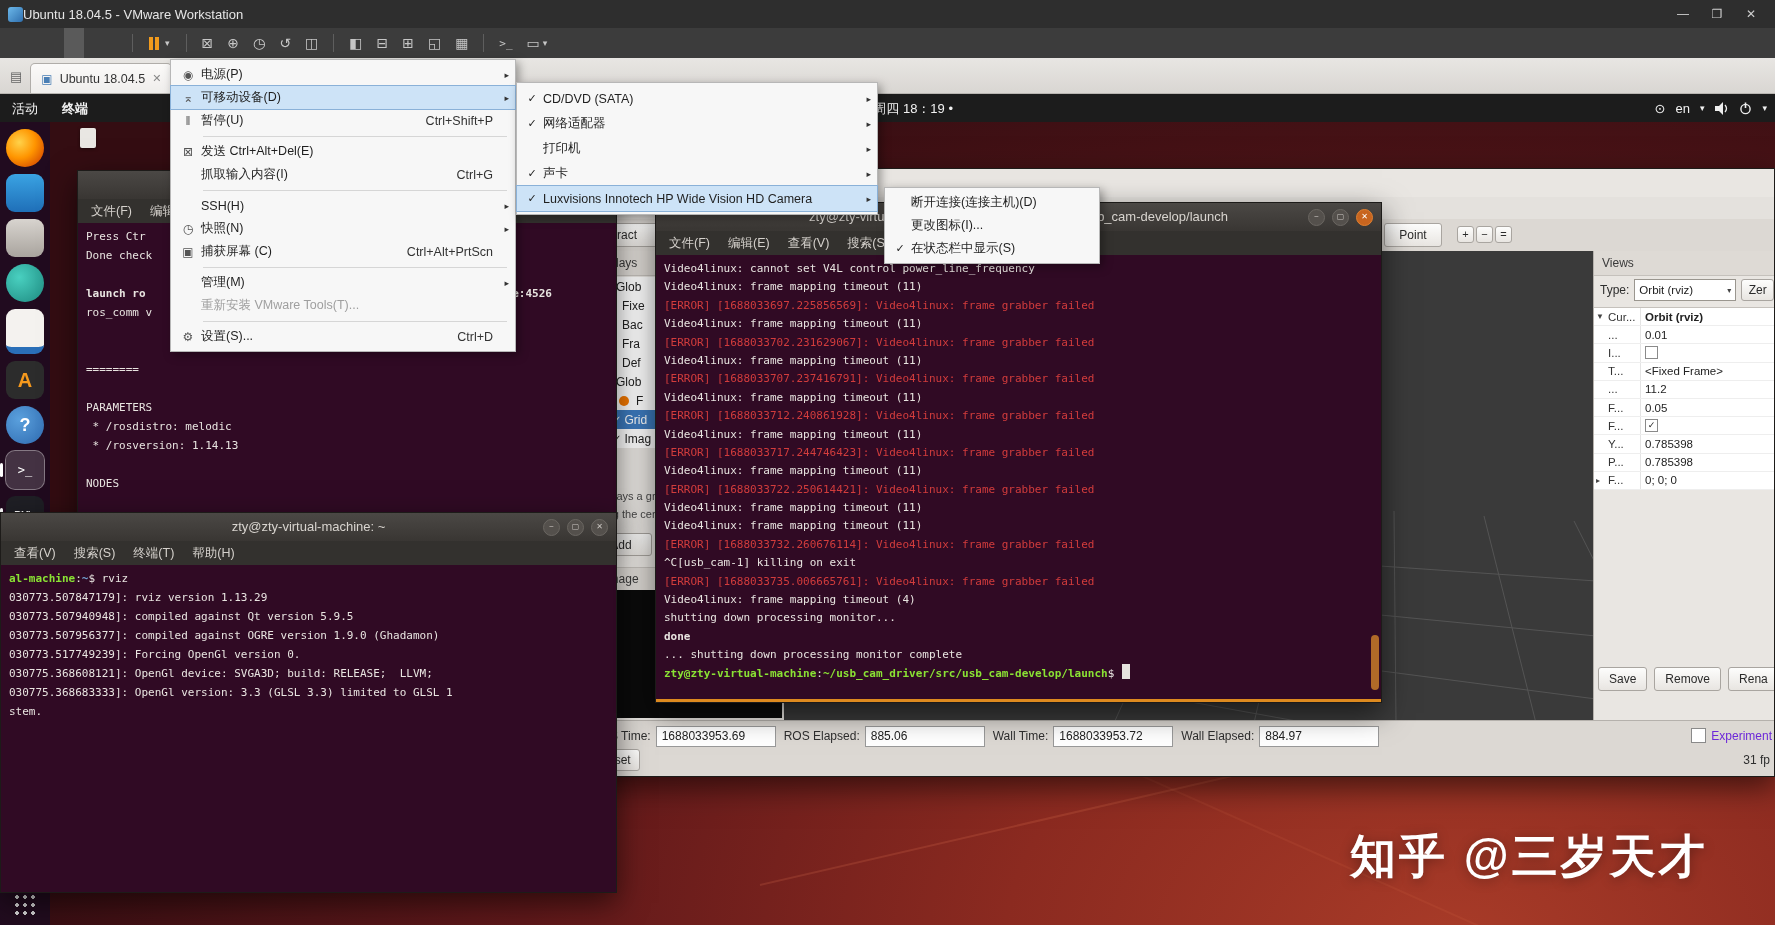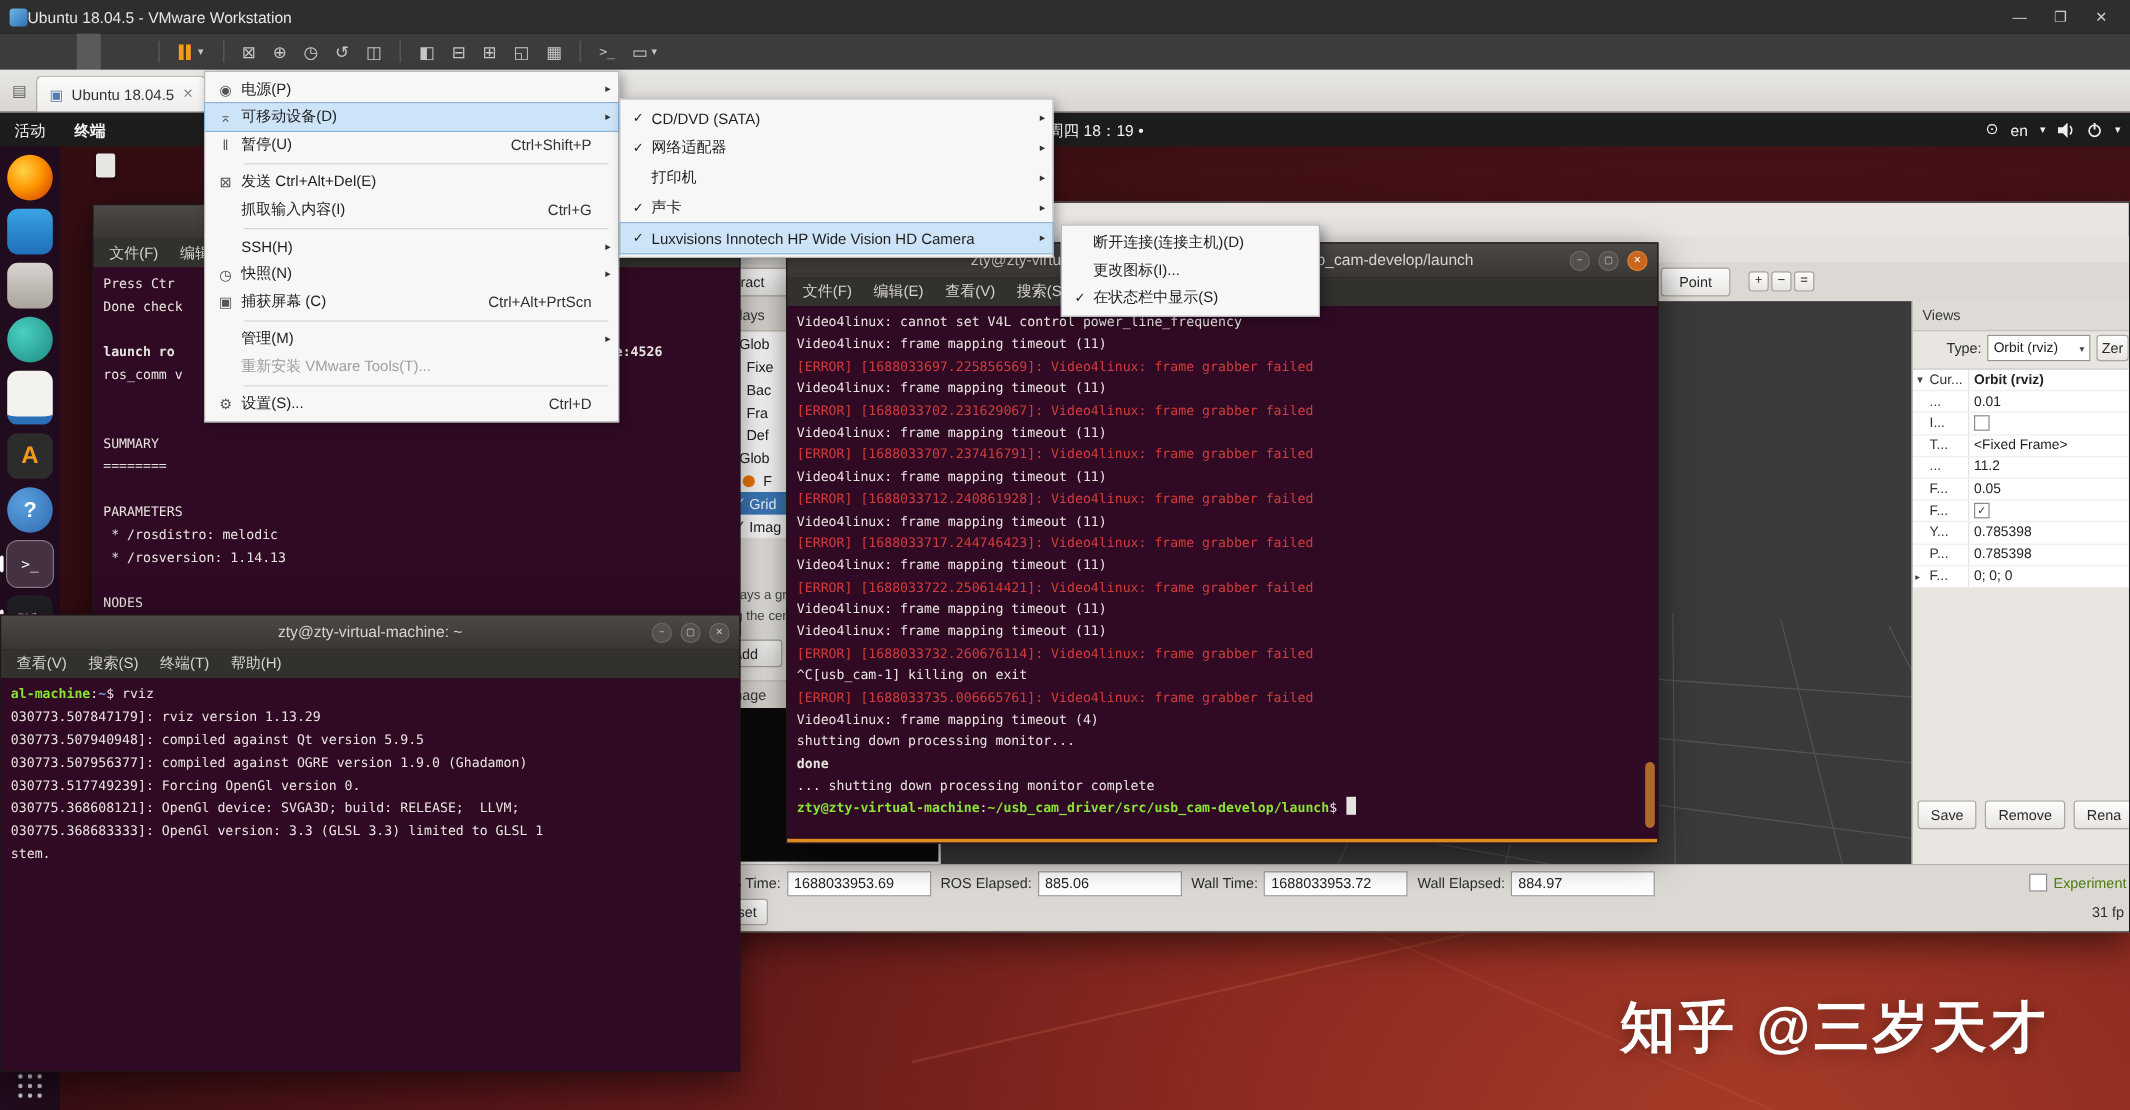--- a/index.html
+++ b/index.html
@@ -121,21 +121,21 @@
   .ic-img .ticon{background:#e0711d;}
   .tchk{font-size:10px;margin-right:3px;}
   .sel-name{position:absolute;top:204px;left:8px;font-weight:700;font-size:12px;color:#222;}
   .desc{position:absolute;top:236px;left:8px;font-size:11px;color:#4a4a4a;line-height:18px;}
   .add-btn{position:absolute;top:282px;left:6px;width:62px;height:23px;}
   .img-phead{position:absolute;top:316px;left:0;right:0;height:22px;background:#dedad5;border-top:1px solid #c5c1bc;
     border-bottom:1px solid #c5c1bc;font-size:12px;line-height:22px;padding-left:6px;color:#3a3a3a;}
   .img-view{position:absolute;top:339px;left:2px;right:2px;bottom:3px;background:#0b0b0b;}
   .rv-viewport{position:absolute;left:200px;top:82px;right:180px;bottom:55px;background:#3a3a3a;overflow:hidden;}
   .rv-views{position:absolute;right:0;top:82px;width:180px;bottom:55px;background:#e9e6e2;border-left:1px solid #b5b1ac;overflow:hidden;}
-  .vtype{position:absolute;top:24px;left:0;right:0;height:30px;display:flex;align-items:center;padding-left:6px;font-size:12px;gap:5px;color:#2e2e2e;margin-left:22px;}
+  .vtype{position:absolute;top:24px;left:0;right:0;height:30px;display:flex;align-items:center;padding-left:6px;font-size:12px;gap:5px;color:#2e2e2e;}
   .vselect{width:96px;height:20px;background:#fff;border:1px solid #9a968f;font-size:11.5px;display:flex;
     justify-content:space-between;align-items:center;padding:0 4px;color:#222;}
   .vselect b{font-size:8px;color:#444;font-weight:400;}
   .vzero{width:34px;height:22px;padding:0;}
   .vgrid{position:absolute;top:56px;left:0;right:0;background:#fff;border-top:1px solid #c5c1bc;}
   .vrow{height:18.2px;display:flex;font-size:11.5px;border-bottom:1px solid #eee;align-items:center;box-sizing:border-box;}
   .vpre{width:12px;padding-left:2px;font-size:8px;color:#444;}
   .vlab{width:32px;color:#333;}
   .vval{flex:1;color:#222;display:flex;align-items:center;gap:4px;border-left:1px solid #e4e4e4;padding-left:4px;height:100%;}
   .vrow.vb .vtext{font-weight:700;}
@@ -143,21 +143,21 @@
     line-height:10px;text-align:center;font-style:normal;}
   .vrow.cb .vbox{display:inline-block;}
   .vbtns{position:absolute;top:416px;left:4px;right:0;display:flex;gap:7px;}
   .vbtn{height:24px;padding:0 10px;white-space:nowrap;}
   .rv-time{position:absolute;left:0;right:0;bottom:0;height:55px;background:#dcd8d3;border-top:1px solid #b5b1ac;font-size:12px;}
   .t-row1{position:absolute;top:3px;left:8px;right:120px;height:24px;display:flex;align-items:center;gap:8px;}
   .t-field{display:flex;align-items:center;gap:5px;white-space:nowrap;}
   .t-field label{color:#2e2e2e;}
   .t-box{display:inline-block;background:#fff;border:1px solid #999;height:19px;line-height:19px;
     padding:0 5px;color:#222;min-width:108px;}
-  .t-exp{position:absolute;right:2px;top:7px;display:flex;gap:5px;align-items:center;color:#4d7c0f;}
+  .t-exp{position:absolute;right:2px;top:7px;display:flex;gap:5px;align-items:center;color:#6d28d9;}
   .chk{width:13px;height:13px;border:1px solid #8a8a8a;background:#fff;display:inline-block;}
   .t-row2{position:absolute;left:6px;right:4px;bottom:3px;height:24px;}
   .t-reset{position:absolute;left:0;top:0;width:50px;height:22px;}
   .t-fps{position:absolute;right:0;top:4px;color:#2e2e2e;white-space:nowrap;}
   
   .ctx{position:absolute;background:#f7f7f7;border:1px solid #b7b7b7;box-shadow:3px 3px 9px rgba(0,0,0,.35);
     z-index:50;padding:3px 0;font-size:12.5px;color:#1f1f1f;box-sizing:border-box;}
   .mi{display:flex;align-items:center;height:23px;padding:0 4px;position:relative;box-sizing:border-box;}
   .mi-ic{width:26px;text-align:center;color:#555;font-size:12px;flex:none;}
   .mi-chk{width:22px;text-align:center;font-size:11px;color:#222;flex:none;}
@@ -488,21 +488,20 @@
       <div class="t-body">
         <div>
 
         <div class="tl"><span>Press Ctr</span></div>
             <div class="tl"><span>Done check</span></div>
             <div class="tl"><span></span></div>
             <div class="tl b"><span>launch ro</span></div>
             <div class="tl"><span>ros_comm v</span></div>
             <div class="tl"><span></span></div>
             <div class="tl"><span></span></div>
-            <div class="tl"><span>SUMMARY</span></div>
             <div class="tl"><span>========</span></div>
             <div class="tl"><span></span></div>
             <div class="tl"><span>PARAMETERS</span></div>
             <div class="tl"><span> * /rosdistro: melodic</span></div>
             <div class="tl"><span> * /rosversion: 1.14.13</span></div>
             <div class="tl"><span></span></div>
             <div class="tl"><span>NODES</span></div>
           </div>
         <span class="t1-frag">ine:4526</span>
       </div>

